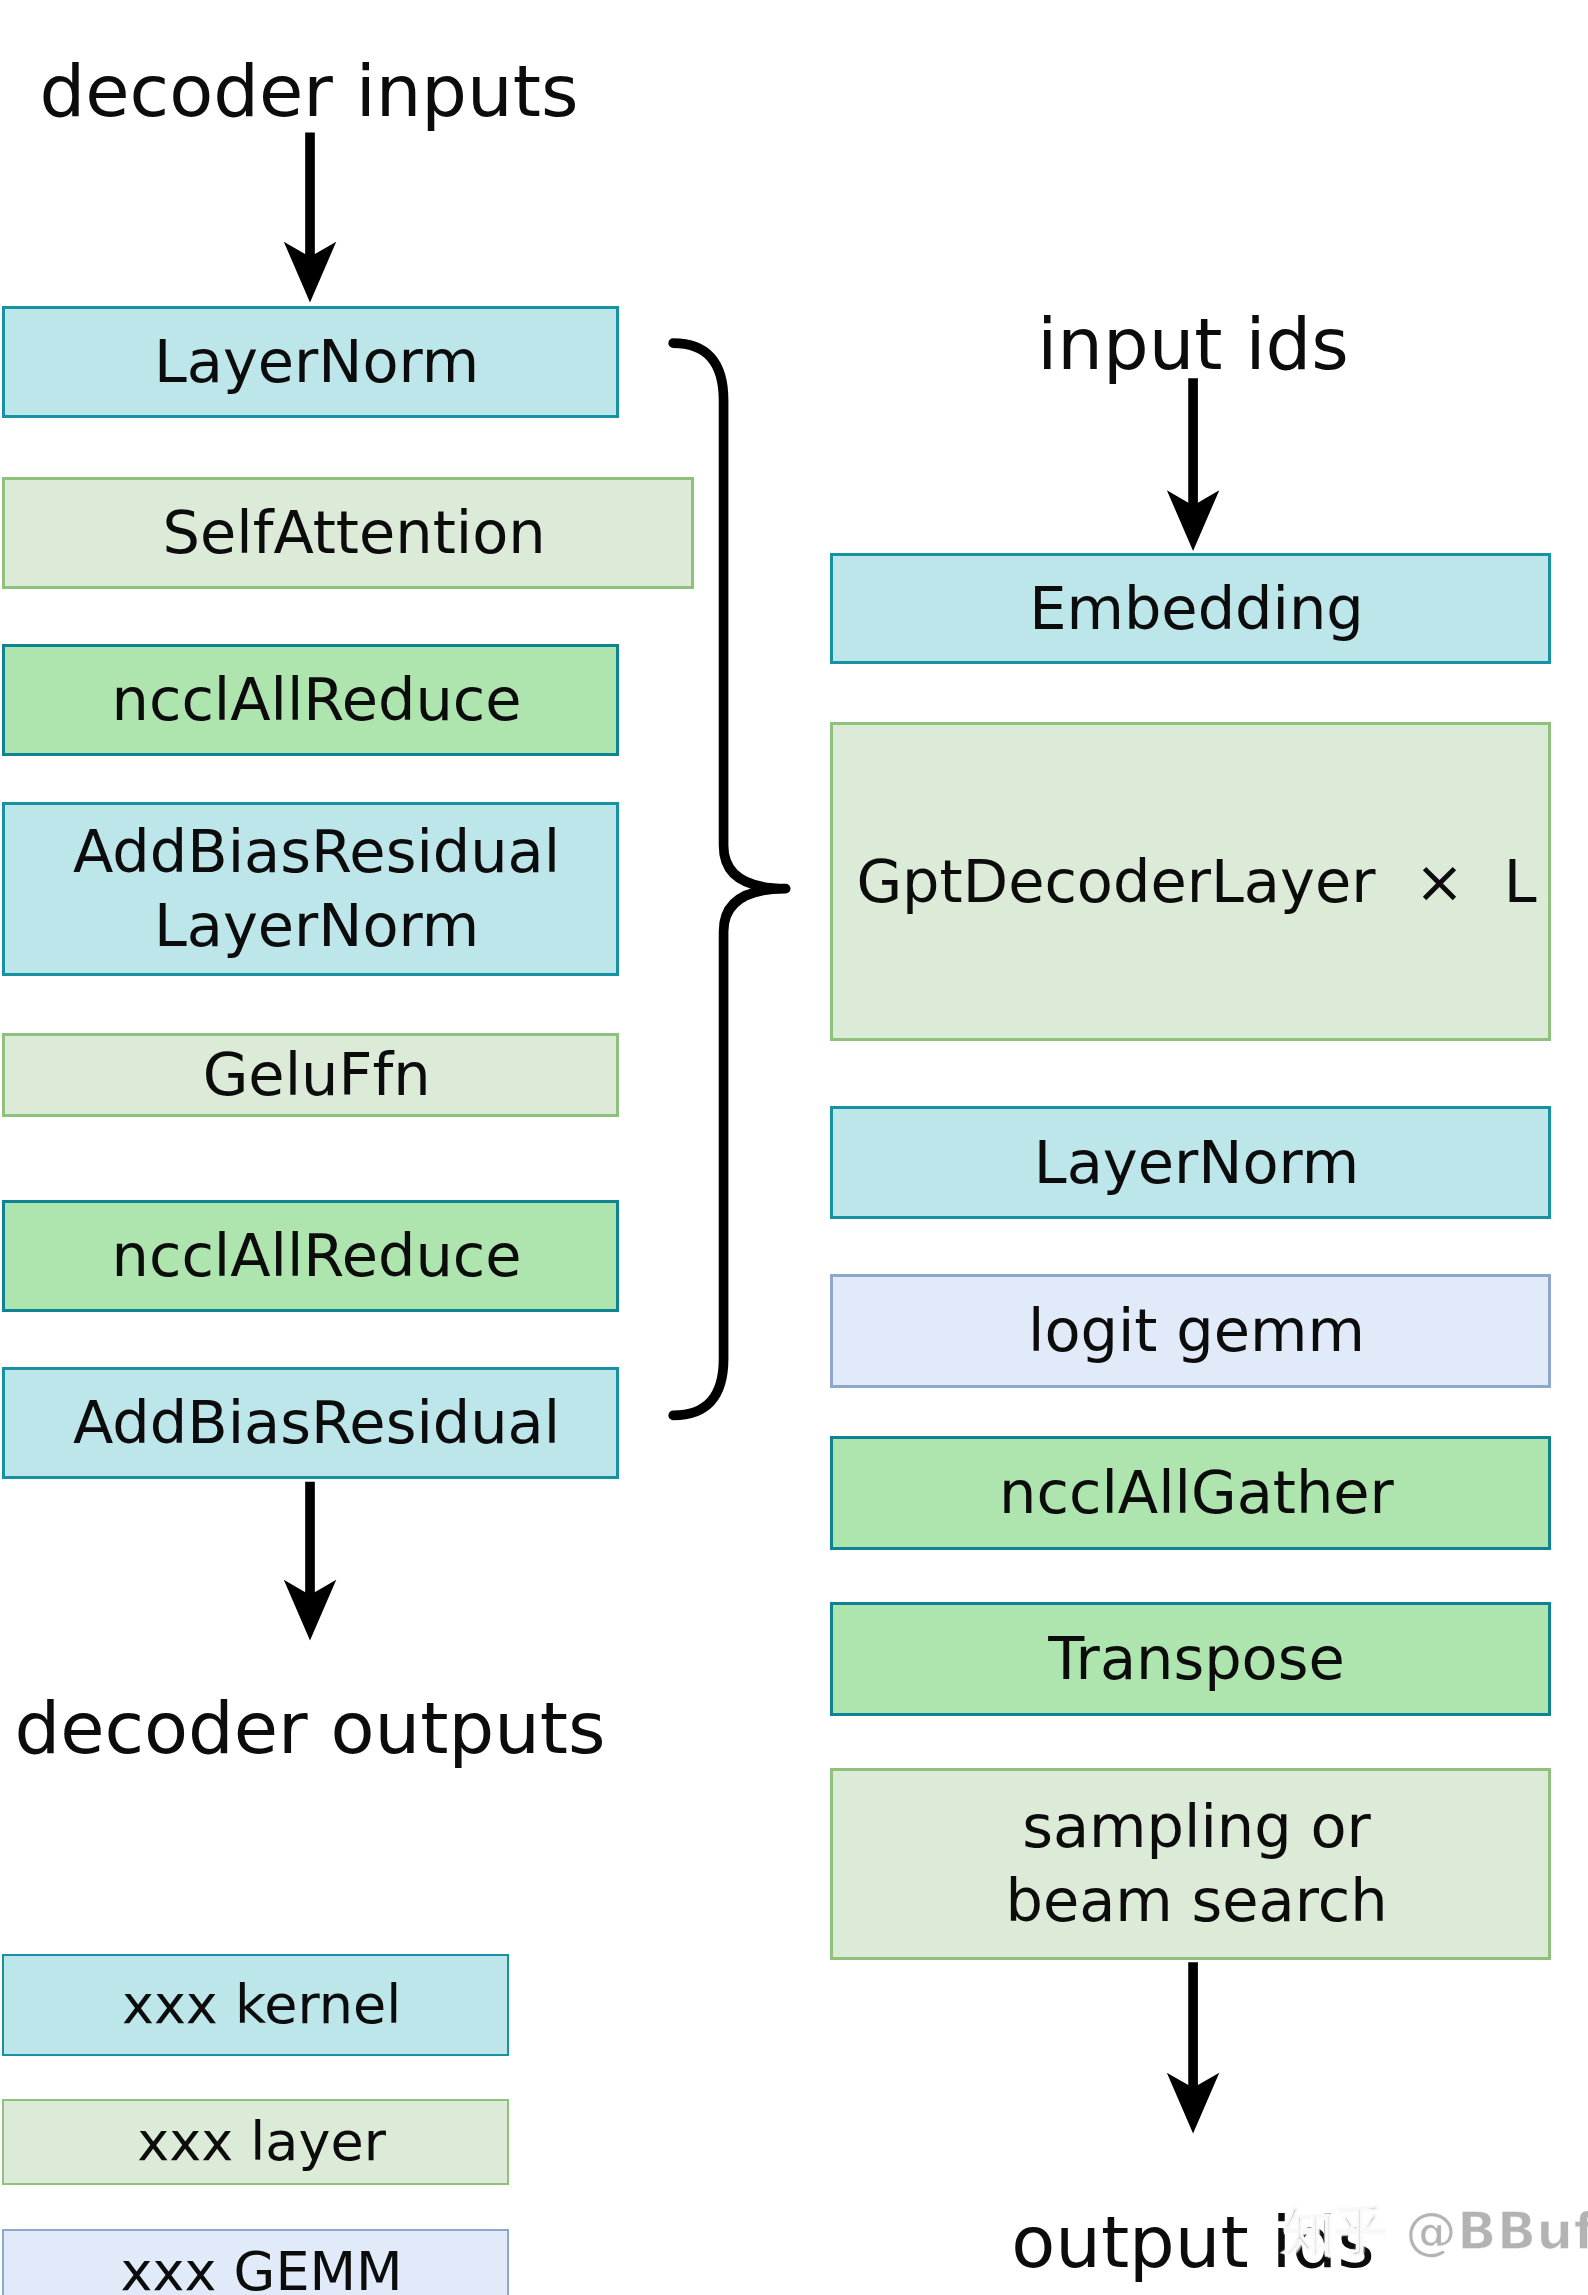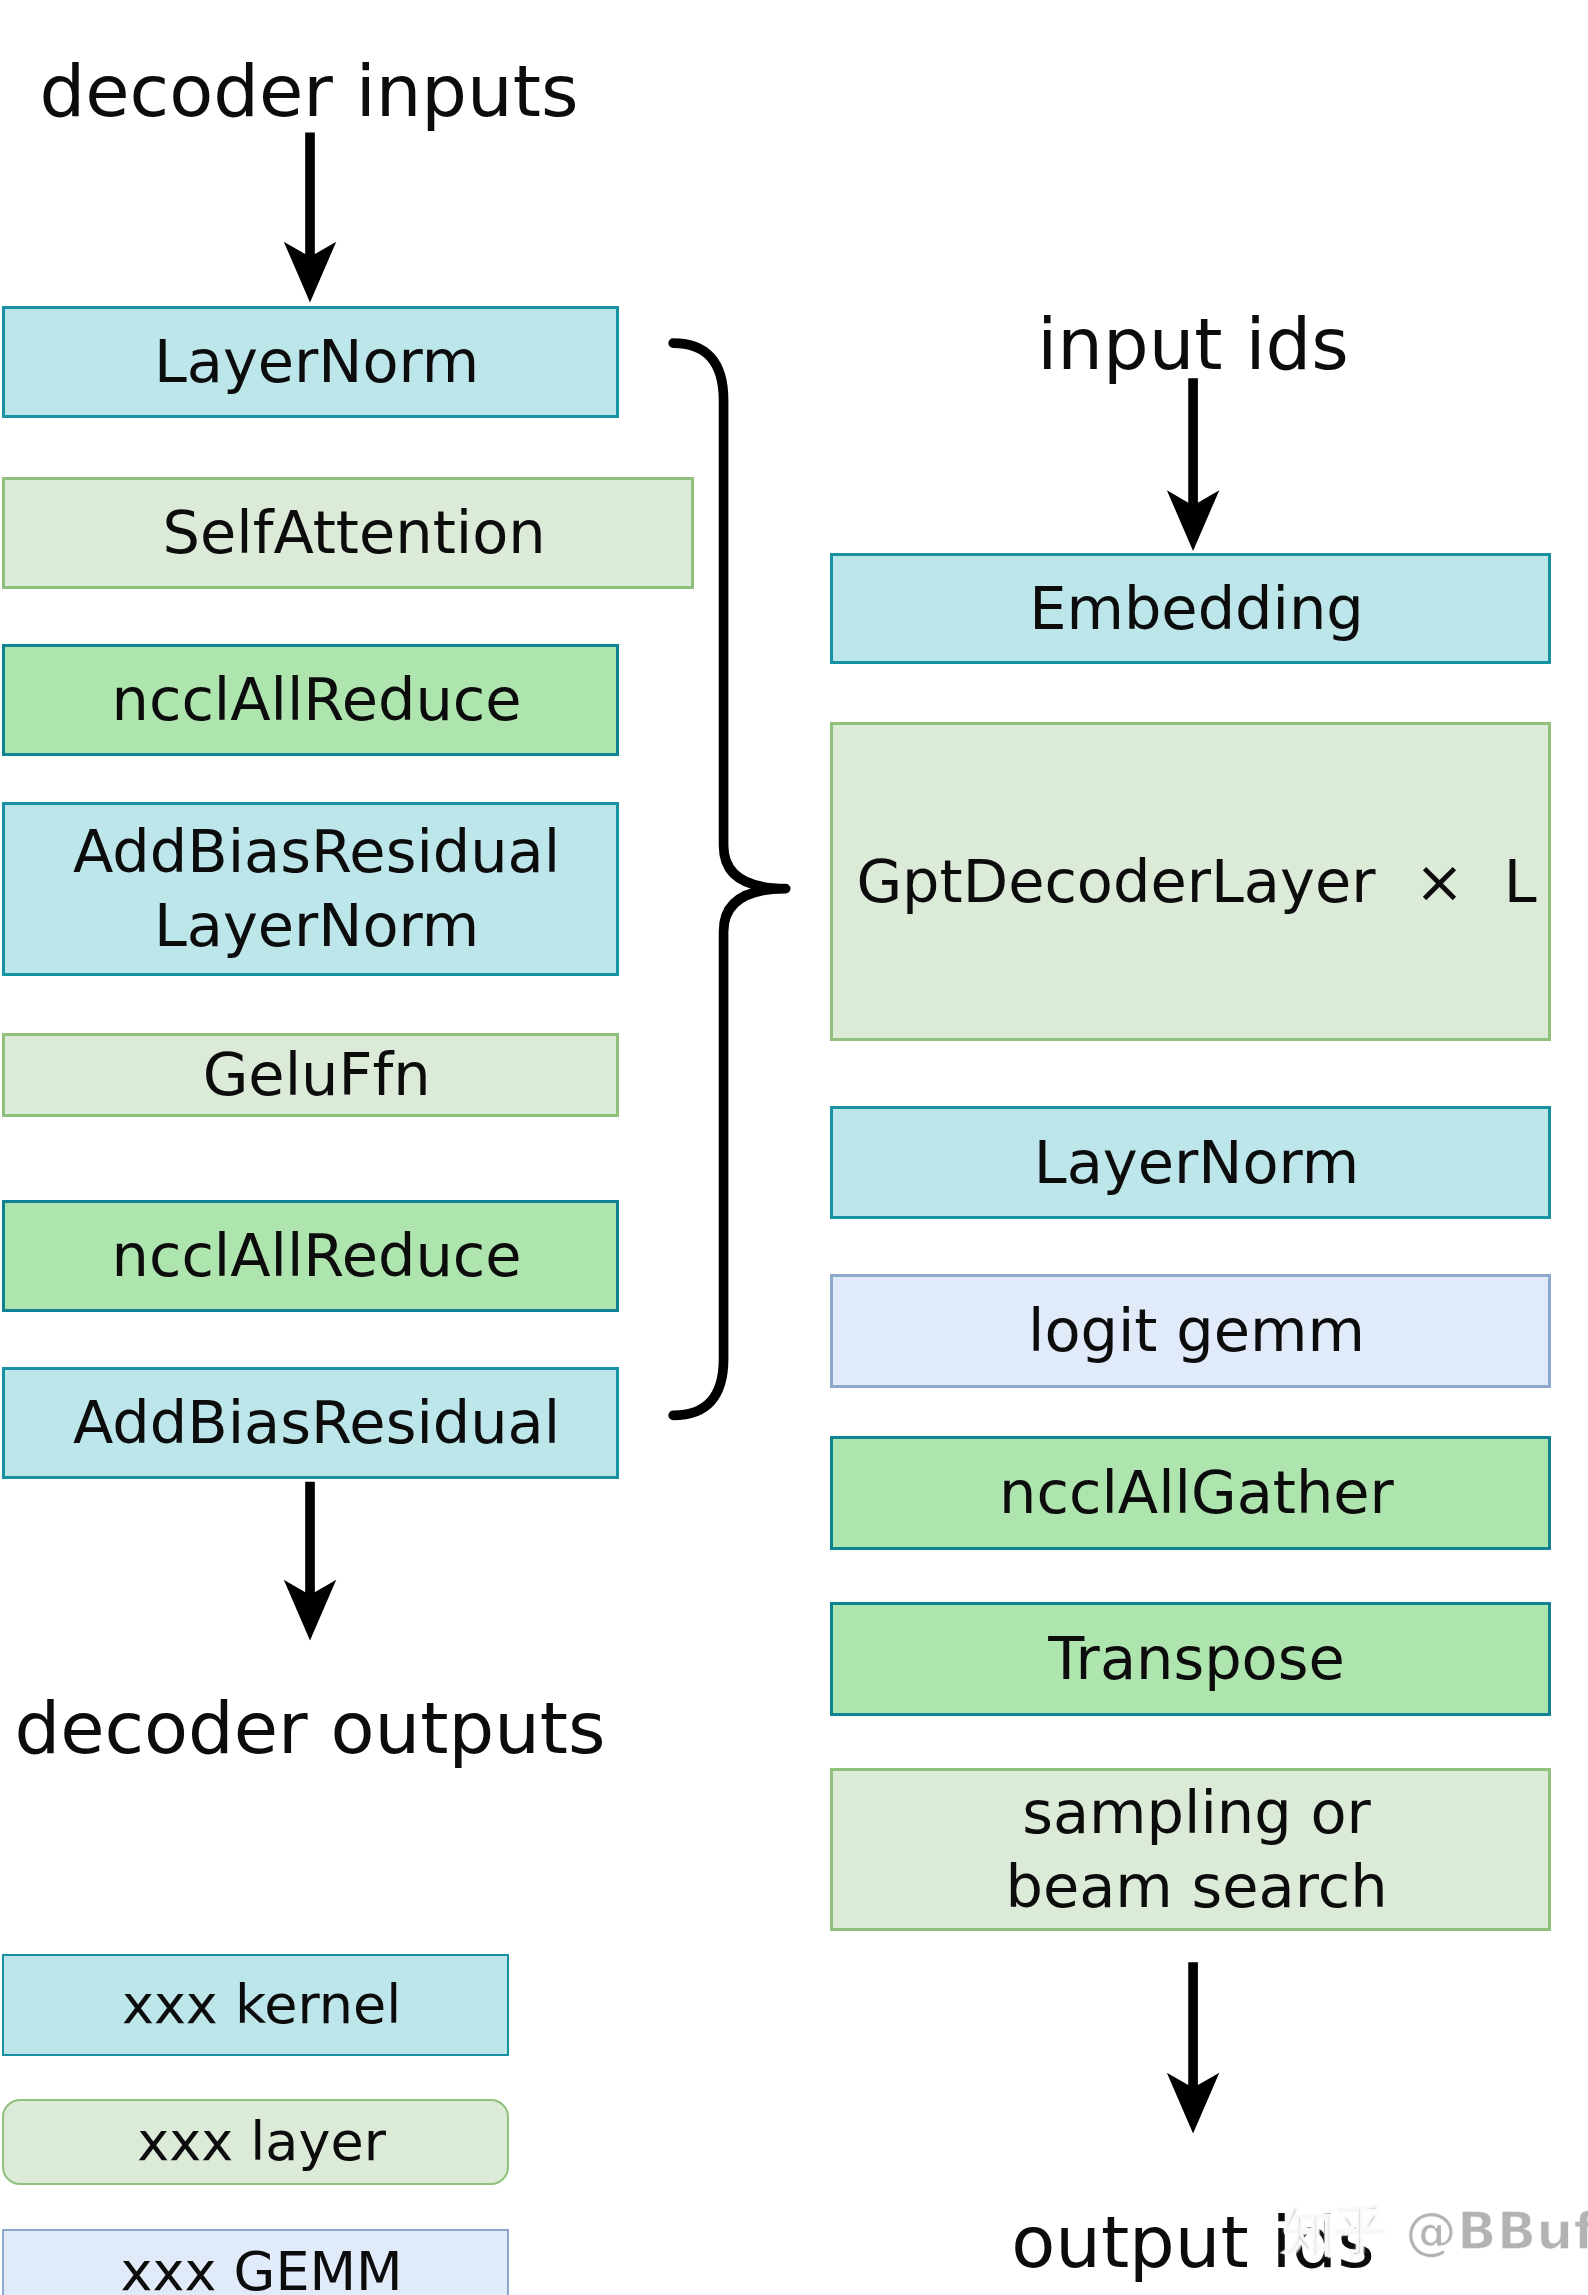--- a/index.html
+++ b/index.html
@@ -39,26 +39,26 @@
   #b-l6{left:2.1px;top:1200px;width:617px;height:112px;}
   #b-l7{left:2.1px;top:1367px;width:617px;height:112px;}
 
   
   #b-r1{left:830px;top:553px;width:721px;height:111px;}
   #b-r2{left:830px;top:722px;width:721px;height:319px;word-spacing:0.35em;}
   #b-r3{left:830px;top:1106px;width:721px;height:113px;}
   #b-r4{left:830px;top:1274px;width:721px;height:114px;}
   #b-r5{left:830px;top:1436px;width:721px;height:114px;}
   #b-r6{left:830px;top:1602px;width:721px;height:114px;}
-  #b-r7{left:830px;top:1768px;width:721px;height:163px;}
+  #b-r7{left:830px;top:1768px;width:721px;height:192px;}
 
   
   .legend-box{font-size:54px;border-width:2.8px;}
   #lg-1{left:2.1px;top:1954px;width:507px;height:102px;}
-  #lg-2{left:2.1px;top:2099px;width:507px;height:86px;border-radius:18px;}
+  #lg-2{left:2.1px;top:2099px;width:507px;height:86px;}
   #lg-3{left:2.1px;top:2229px;width:507px;height:86px;}
 
   .flow-label{
     position:absolute;
     font-size:72px;
     line-height:1.1;
     white-space:nowrap;
     transform:translateX(-50%);
     color:#0c0c0c;
   }

